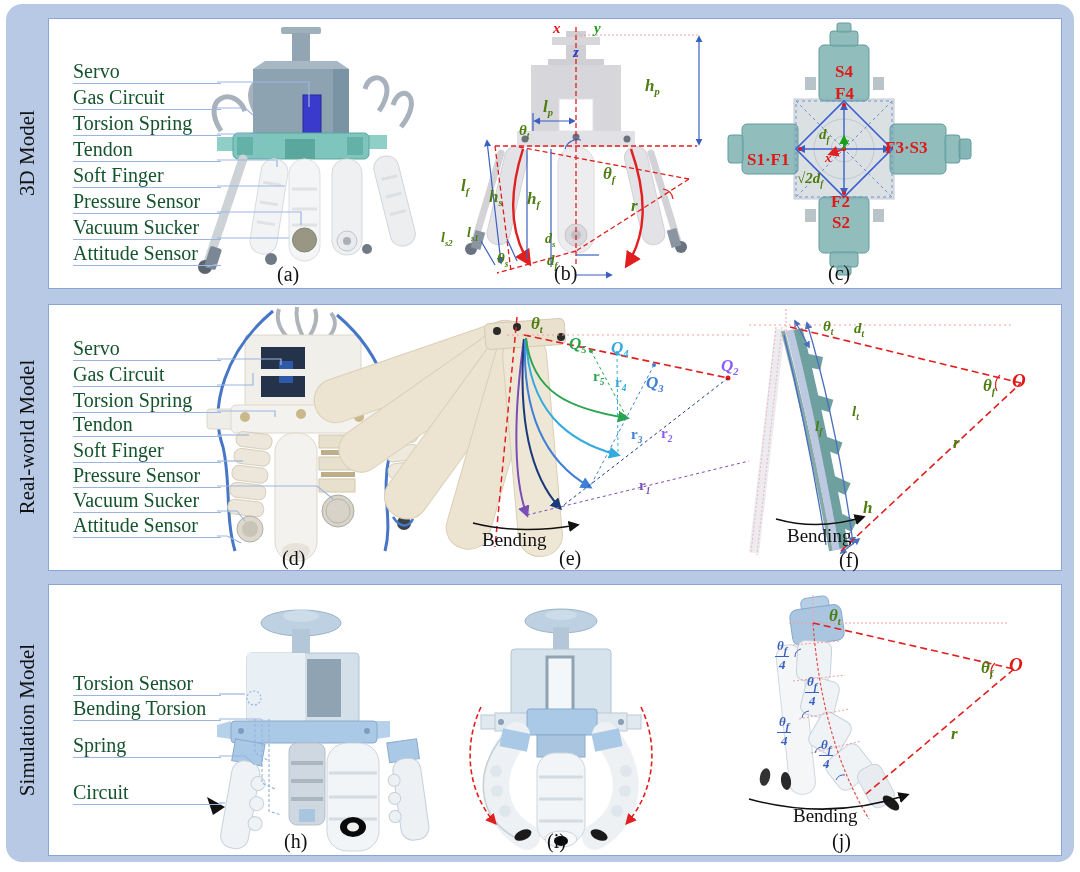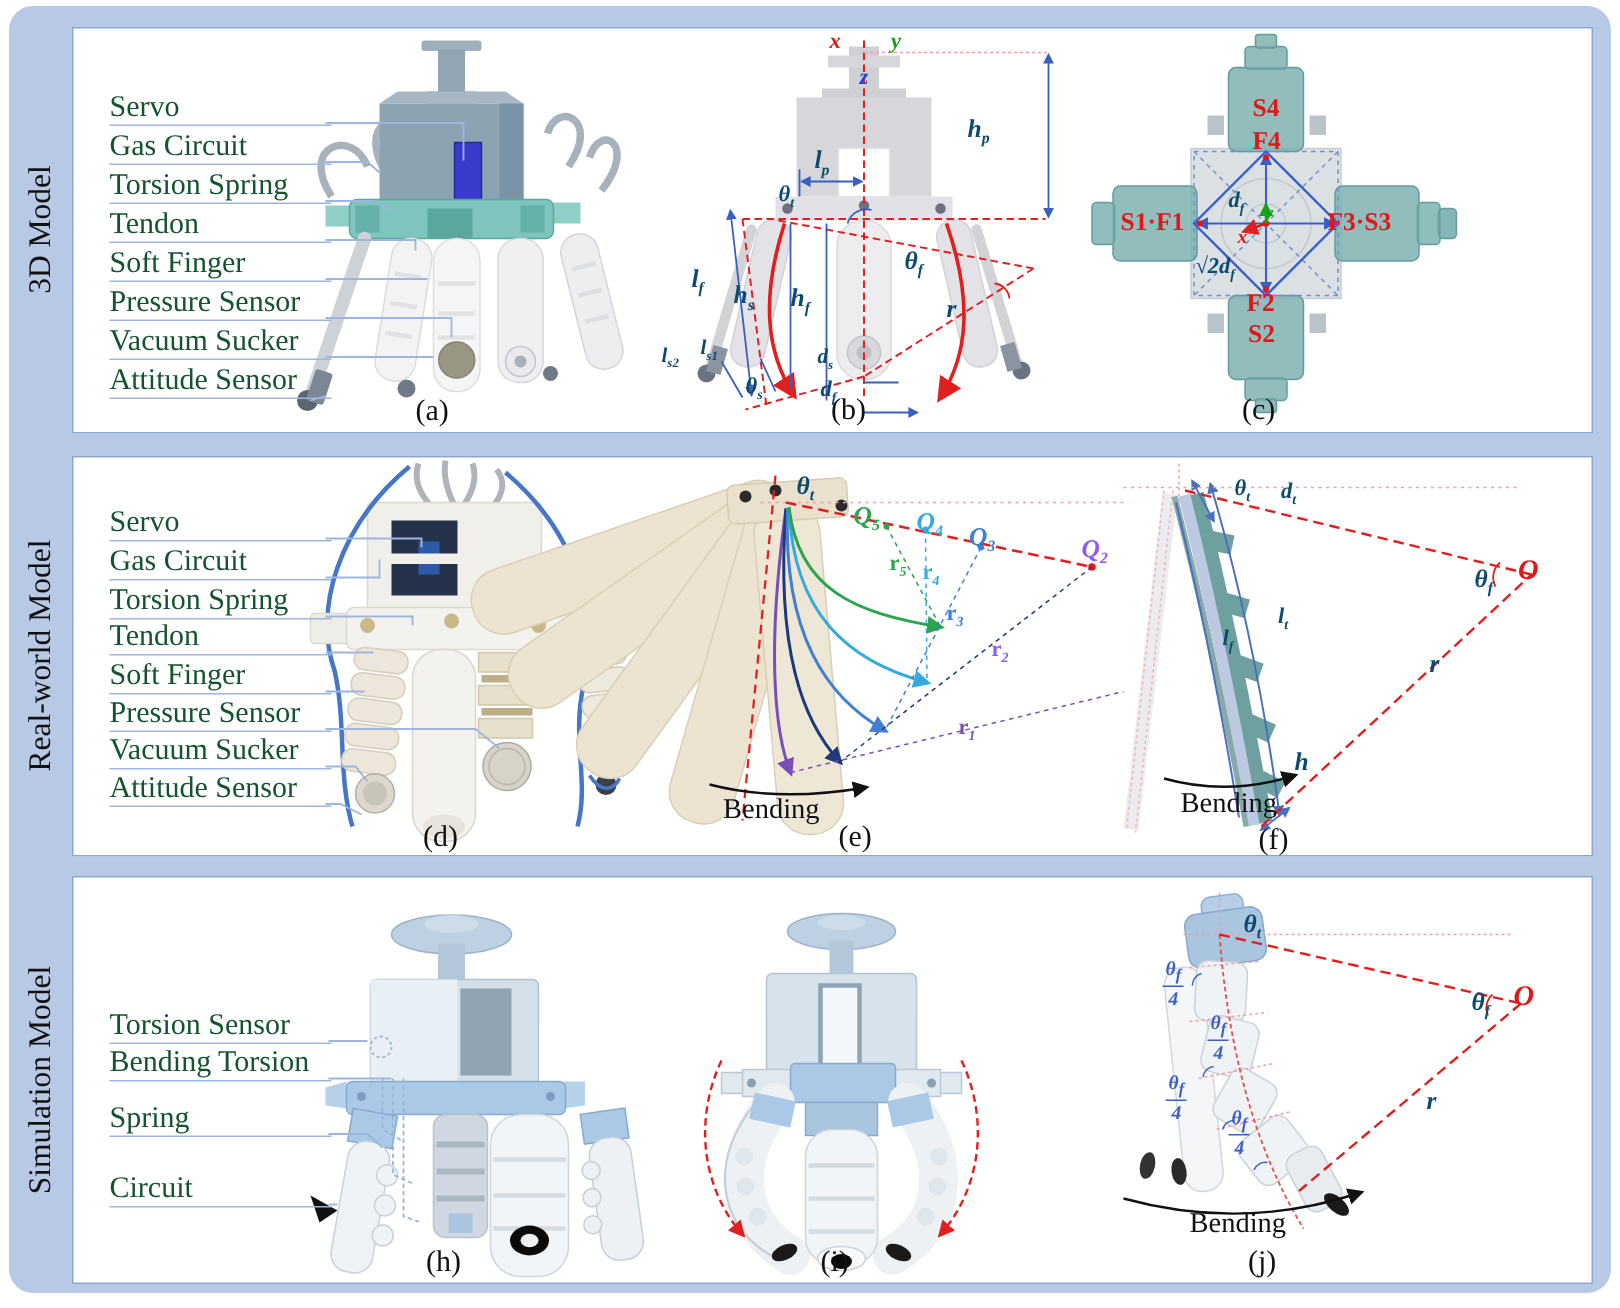--- a/index.html
+++ b/index.html
@@ -7,26 +7,26 @@
           font-family:"Liberation Serif", serif;}
   .bg{position:absolute;left:6px;top:4px;width:1068px;height:858px;background:#b7c9e5;border-radius:16px;}
   .panel{position:absolute;background:#fff;border:1.6px solid #8aa6d6;box-sizing:border-box;}
   .panel svg{position:absolute;left:0;top:0;}
   .rowlabel{position:absolute;transform:translate(-50%,-50%) rotate(-90deg);white-space:nowrap;
             font-size:21px;color:#111;}
   .plabel{position:absolute;left:24px;width:148px;font-size:20px;color:#14532d;line-height:23px;
           border-bottom:1.2px solid #9cb6e0;white-space:nowrap;}
   .cap{position:absolute;font-size:20px;color:#111;}
   .bend{position:absolute;font-size:19px;color:#111;}
-  .ann{position:absolute;font-style:italic;font-weight:bold;font-size:17px;color:#0c4a6e;
+  .ann{position:absolute;font-style:italic;font-weight:bold;font-size:17px;color:#4d7c0f;
        line-height:1;white-space:nowrap;}
   .ann sub{font-size:.62em;}
   .s15{font-size:15px;} .s14{font-size:14px;} .s13{font-size:13px;} .s19{font-size:19px;}
   .red{color:#e01818;} .green{color:#18a018;} .zblue{color:#2244cc;}
-  .gr5{color:#2aa44e;} .cyan{color:#35aade;} .blue2{color:#3f7fd6;} .navy{color:#8b5cf6;} .purple{color:#7a4fb5;}
+  .gr5{color:#2aa44e;} .cyan{color:#35aade;} .blue2{color:#3f7fd6;margin-top:25px;} .navy{color:#8b5cf6;} .purple{color:#7a4fb5;}
   .upright{font-style:normal;}
   .frac{position:absolute;color:#3a5fc0;font-style:italic;font-weight:bold;font-size:13px;
         text-align:center;line-height:1;}
   .frac .num{display:block;border-bottom:1.2px solid #3a5fc0;padding:0 2px 1px;}
   .frac .den{display:block;padding-top:1px;}
 </style>
 </head>
 <body>
 
 <div class="canvas">
@@ -212,21 +212,21 @@
     <span class="ann" style="left:554px;top:146px"><i>θ</i><sub>f</sub></span>
     <span class="ann" style="left:582px;top:178px">r</span>
     <span class="ann s14" style="left:392px;top:212px"><i>l</i><sub>s2</sub></span>
     <span class="ann s14" style="left:418px;top:207px"><i>l</i><sub>s1</sub></span>
     <span class="ann s14" style="left:496px;top:213px"><i>d</i><sub>s</sub></span>
     <span class="ann s15" style="left:448px;top:232px"><i>θ</i><sub>s</sub></span>
     <span class="ann s15" style="left:498px;top:234px"><i>d</i><sub>f</sub></span>
 
     <span class="ann red upright" style="left:786px;top:44px">S4</span>
     <span class="ann red upright" style="left:786px;top:66px">F4</span>
-    <span class="ann red upright" style="left:698px;top:120px">S1·F1</span>
+    <span class="ann red upright" style="left:698px;top:132px">S1·F1</span>
     <span class="ann red upright" style="left:836px;top:120px">F3·S3</span>
     <span class="ann red upright" style="left:782px;top:174px">F2</span>
     <span class="ann red upright" style="left:783px;top:195px">S2</span>
     <span class="ann s15" style="left:770px;top:108px"><i>d</i><sub>f</sub></span>
     <span class="ann s15" style="left:748px;top:152px"><i>√2d</i><sub>f</sub></span>
     <span class="ann red s13" style="left:776px;top:132px">x</span>
     <span class="ann green s13" style="left:794px;top:116px">y</span>
 
     <span class="cap" style="left:228px;top:244px">(a)</span>
     <span class="cap" style="left:505px;top:243px">(b)</span>

